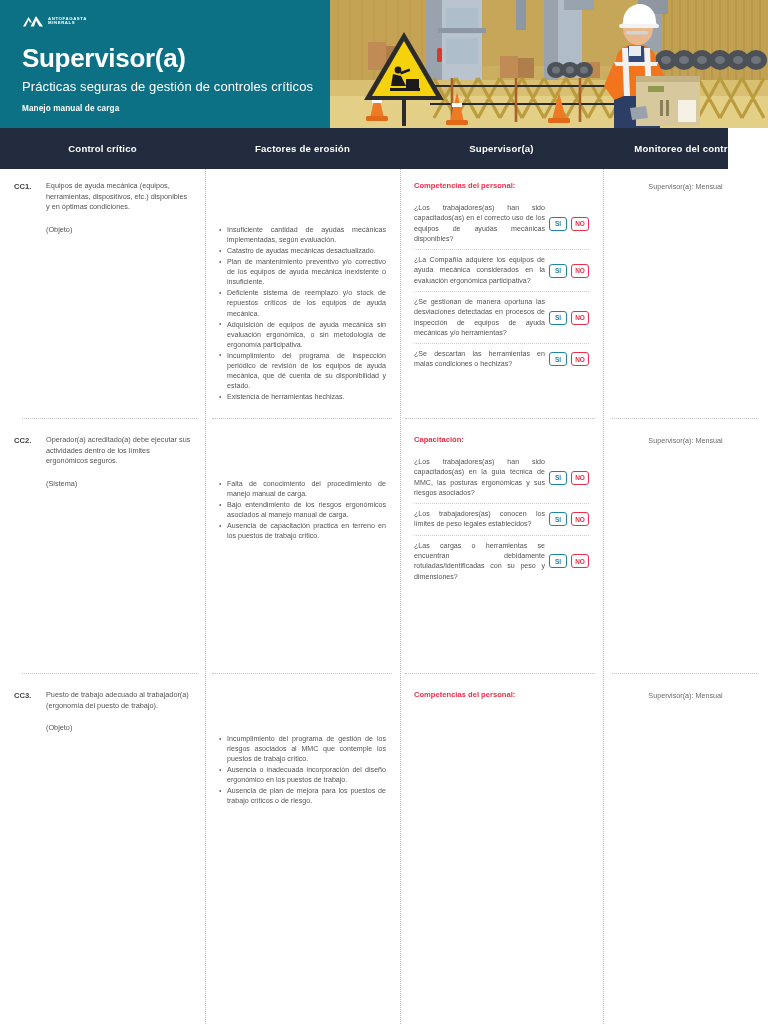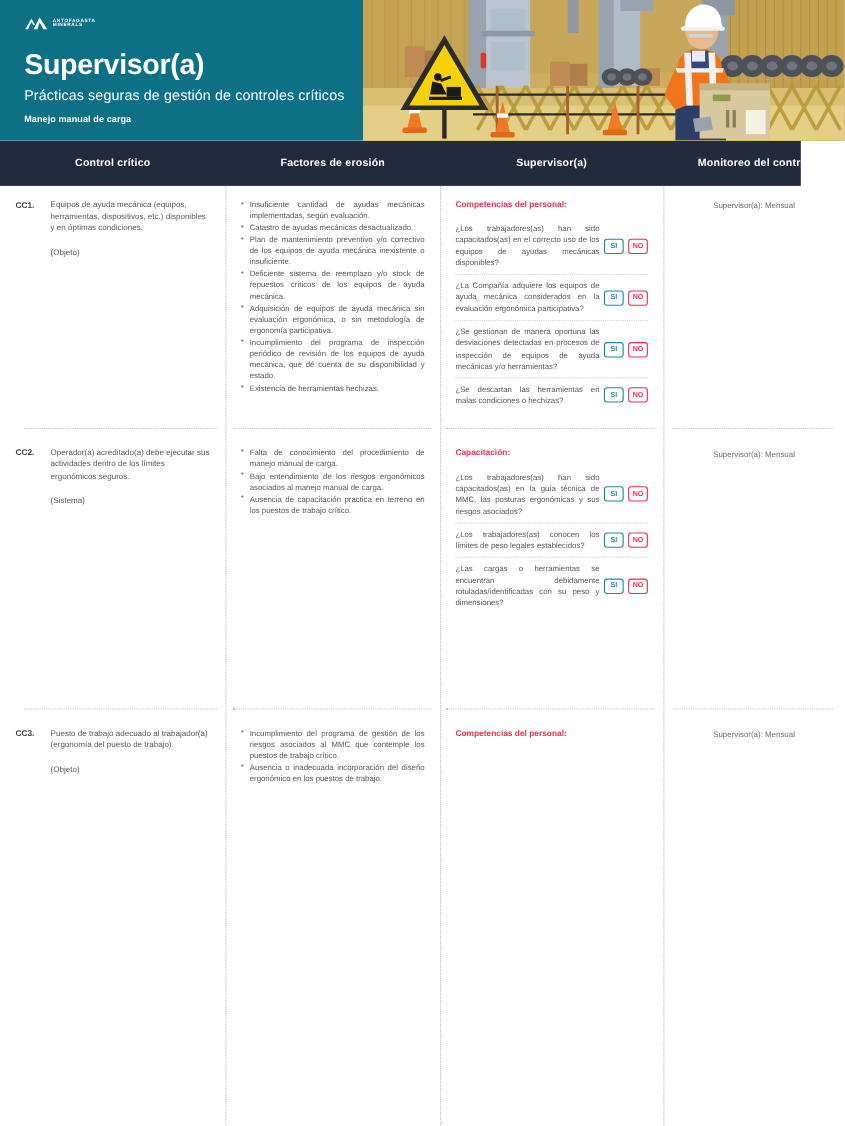--- a/index.html
+++ b/index.html
@@ -151,21 +151,21 @@
     color: #545454;
     line-height: 1.45;
   }
   .cc-type {
     font-size: 7.3px;
     color: #545454;
     margin-top: 12px;
   }
 
   
-  ul.bullets { list-style: none; }
+  ul.bullets { list-style: none; margin-top: 44px; }
   ul.bullets li {
     position: relative;
     padding-left: 8px;
     font-size: 7.1px;
     color: #545454;
     line-height: 1.42;
     text-align: justify;
     margin-bottom: 1px;
   }
   ul.bullets li::before {
@@ -560,20 +560,21 @@
             <div class="cc-body">
               <div class="cc-desc">Puesto de trabajo adecuado al trabajador(a) (ergonomía del puesto de trabajo).</div>
               <div class="cc-type">(Objeto)</div>
             </div>
           </div>
         </div>
         <div class="col c2 col-pad">
           <ul class="bullets">
             <li>Incumplimiento del programa de gestión de los riesgos asociados al MMC que contemple los puestos de trabajo crítico.</li>
             <li>Ausencia o inadecuada incorporación del diseño ergonómico en los puestos de trabajo.</li>
+            <li>Ausencia de plan de mejora para los puestos de trabajo críticos o de riesgo.</li>
           </ul>
         </div>
         <div class="col c3 col-pad">
           <div class="q-title">Competencias del personal:</div>
         </div>
         <div class="col c4 col-pad">
           <div class="mon-text">Supervisor(a): Mensual</div>
         </div>
       </div>
     </div>

